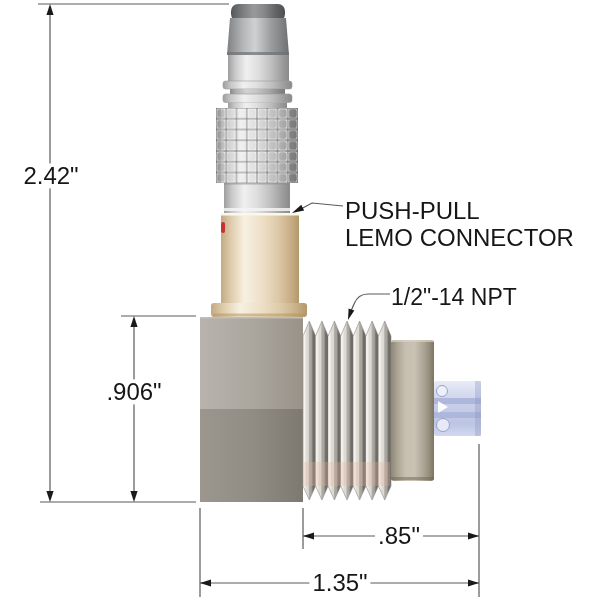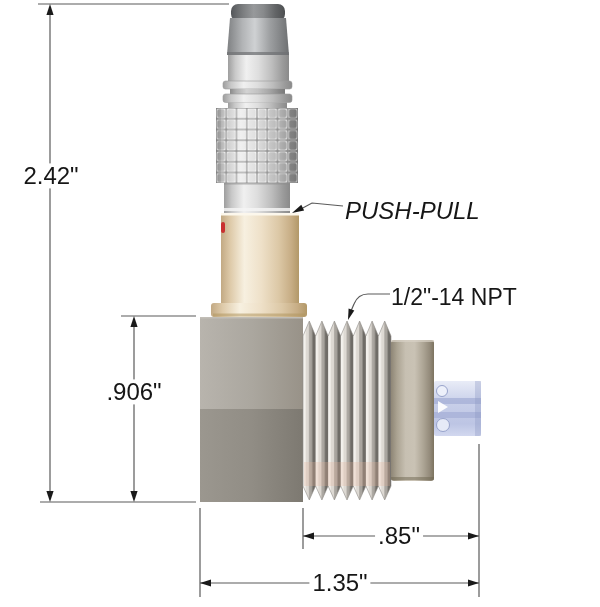--- a/index.html
+++ b/index.html
@@ -16,21 +16,21 @@
     font-family:"Liberation Sans", sans-serif;
     font-size:24px;
     color:#161616;
     white-space:nowrap;
     background:#ffffff;
     padding:0 3px;
     line-height:1.05;
   }
   .lbl.centered { transform:translate(-50%,-50%); text-align:center; }
   .callout { background:transparent; padding:0; }
-  .callout .line { display:block; line-height:27px;font-style:italic; }
+  .callout .line { display:block; line-height:27px; }
 </style>
 </head>
 <body>
 
 <div class="canvas">
 
 <svg width="600" height="607" viewBox="0 0 600 607">
   <defs>
     <linearGradient id="silverH" x1="0" y1="0" x2="1" y2="0">
       <stop offset="0" stop-color="#9e9e9e"></stop>
@@ -211,20 +211,21 @@
   </g>
 </svg>
 
 <div class="lbl centered" style="left:51px; top:176px;">2.42"</div>
 
 <div class="lbl centered" style="left:134px; top:392px;">.906"</div>
 
 
 <div class="lbl callout" style="left:345px; top:197px;">
   <span class="line">PUSH-PULL</span>
+  <span class="line">LEMO CONNECTOR</span>
 </div>
 
 <div class="lbl callout" style="left:391px; top:285px; font-size:23px;">1/2"-14 NPT</div>
 
 <div class="lbl centered" style="left:399px; top:536px;">.85"</div>
 
 <div class="lbl centered" style="left:340px; top:583px;">1.35"</div>
 
 </div>
 

